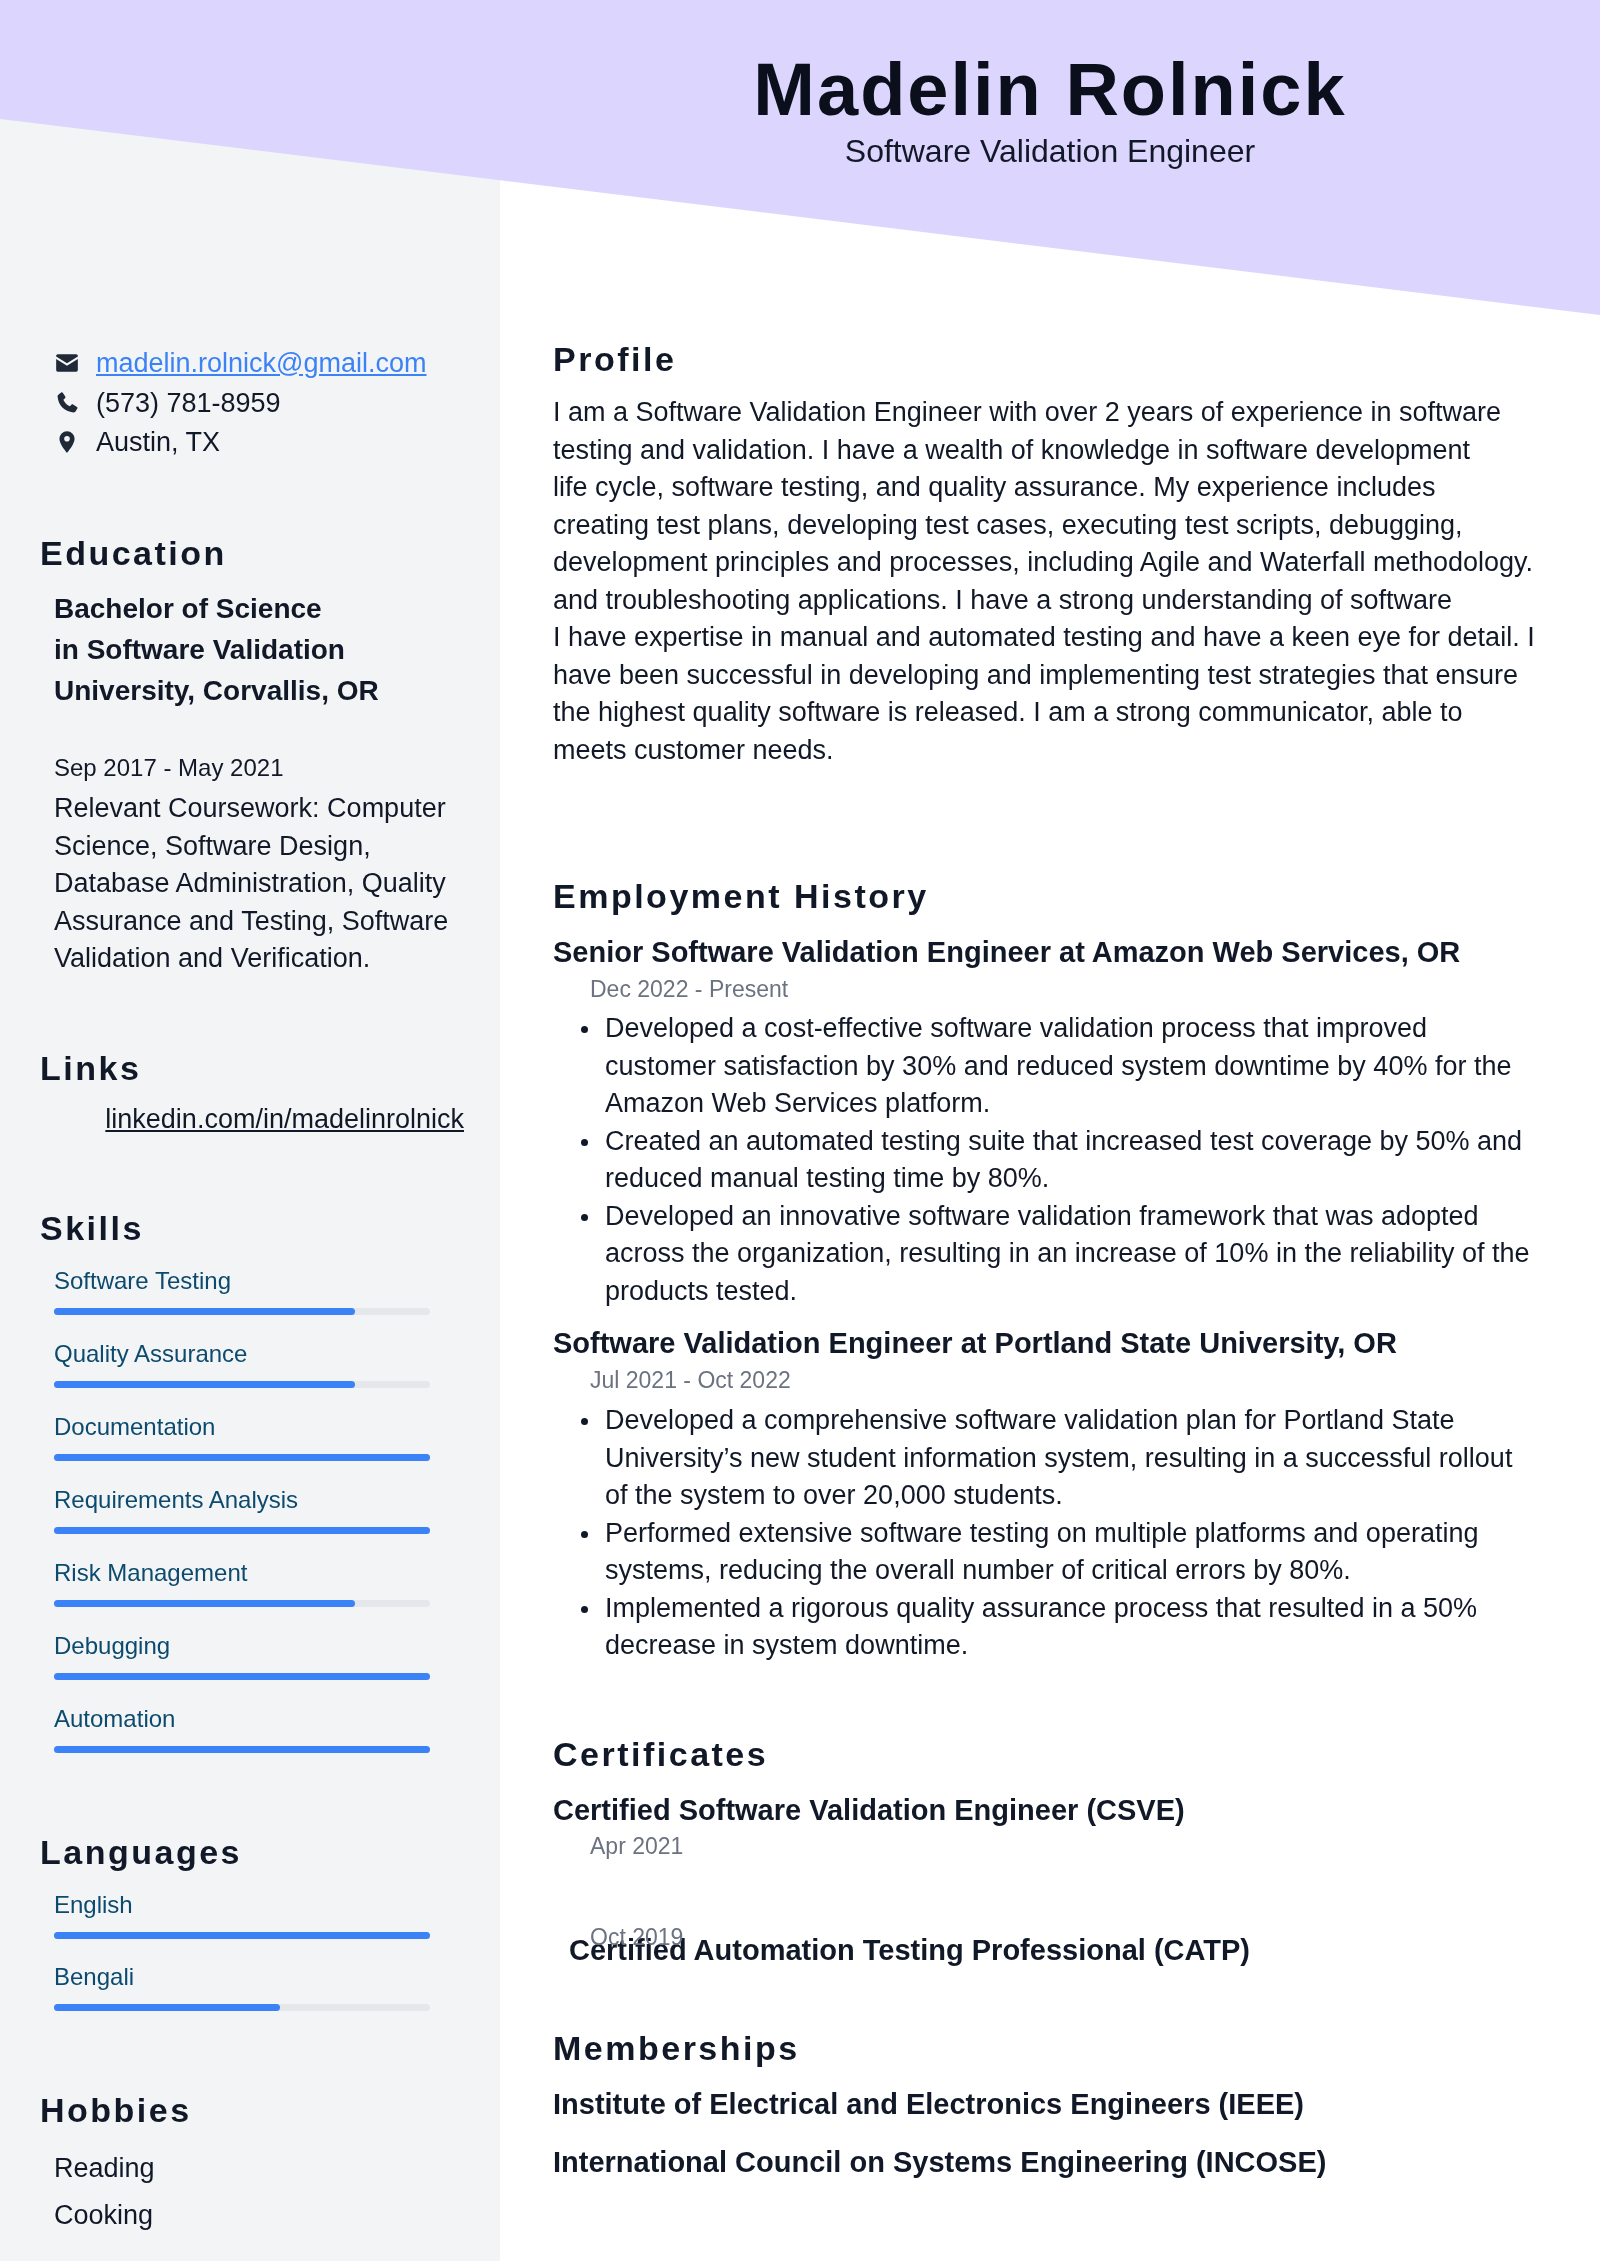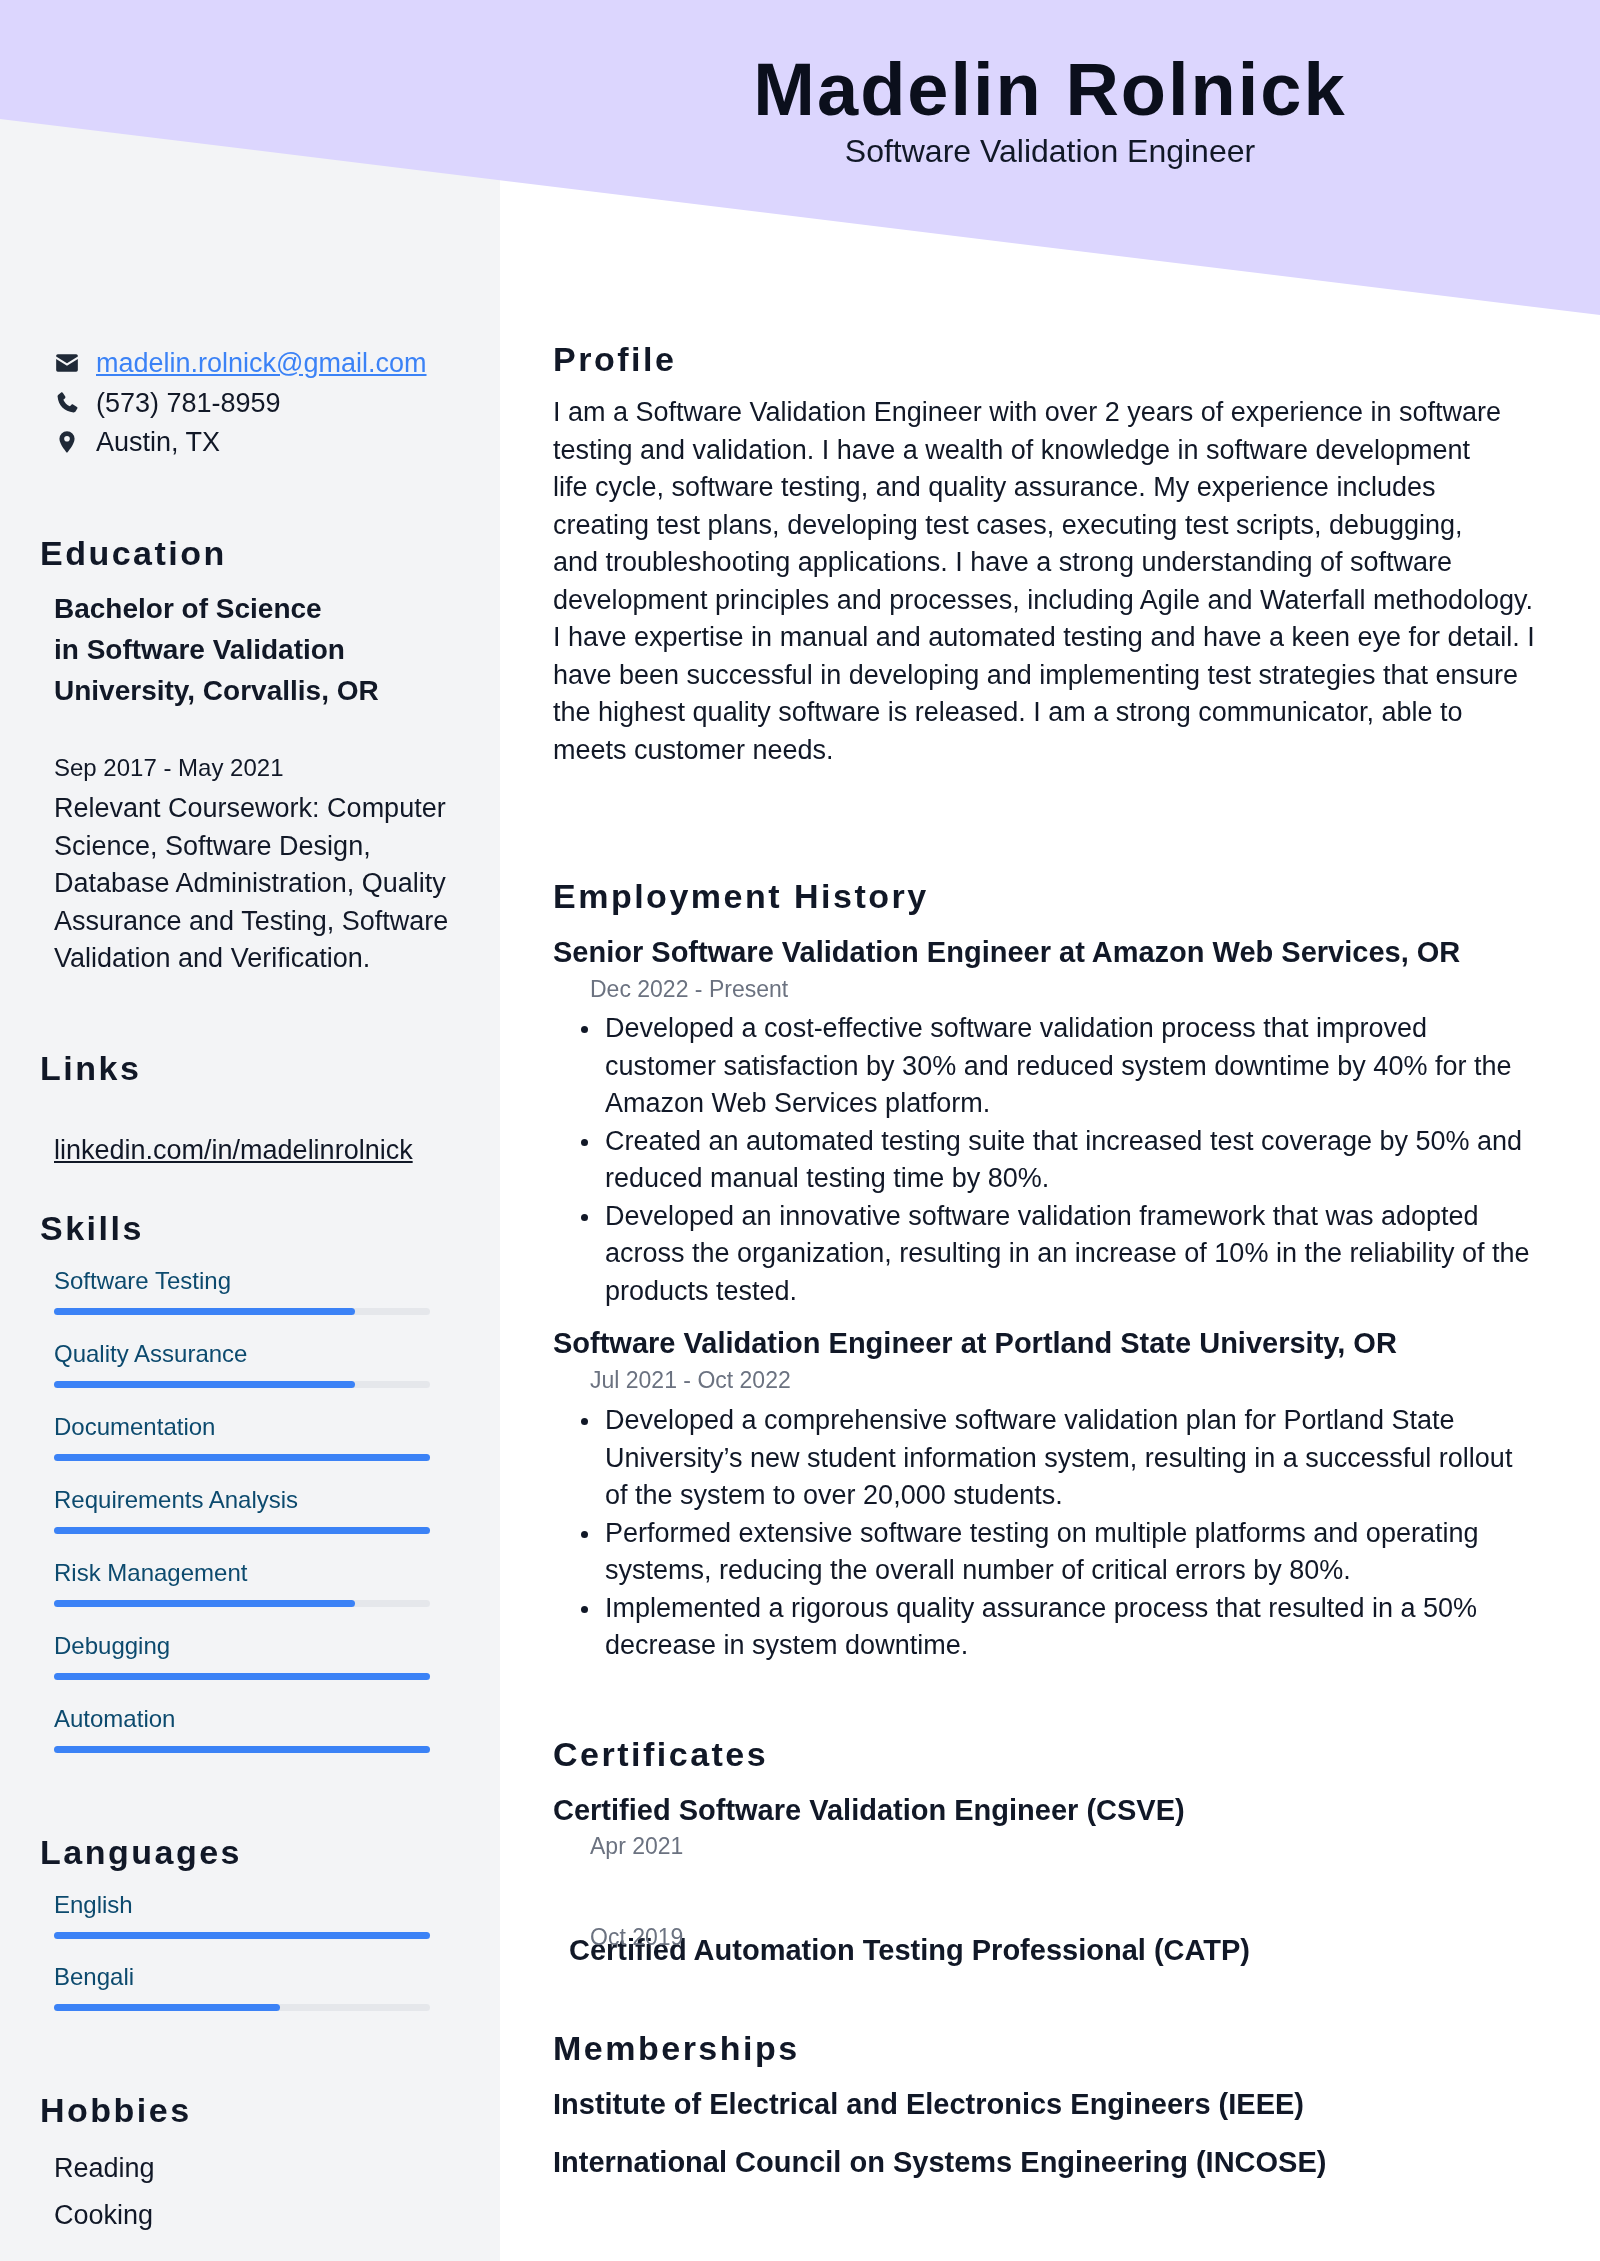--- a/index.html
+++ b/index.html
@@ -91,21 +91,21 @@
     <div>Relevant Coursework: Computer</div>
     <div>Science, Software Design,</div>
     <div>Database Administration, Quality</div>
     <div>Assurance and Testing, Software</div>
     <div>Validation and Verification.</div>
   </div>
 </div>
 
 <div>
   <div class="side-heading" style="top:1046px;">Links</div>
-  <a class="side-text link" style="top:1132px;">linkedin.com/in/madelinrolnick</a>
+  <a class="side-text link" style="top:1101px;text-align:right;">linkedin.com/in/madelinrolnick</a>
 </div>
 
 <div>
   <div class="side-heading" style="top:1206px;">Skills</div>
   <div id="skills-list">
       <div class="skill" style="top: 1263px;">
         <div class="skill-label">Software Testing</div>
         <div class="skill-track">
           <div class="skill-fill" style="width: 80%;"></div>
         </div>
@@ -175,22 +175,22 @@
   </div>
 </div>
 
 <div>
   <div class="main-heading" style="top:337px;">Profile</div>
   <div class="para" style="top:394px;">
     <div>I am a Software Validation Engineer with over 2 years of experience in software</div>
     <div>testing and validation. I have a wealth of knowledge in software development</div>
     <div>life cycle, software testing, and quality assurance. My experience includes</div>
     <div>creating test plans, developing test cases, executing test scripts, debugging,</div>
+    <div>development principles and processes, including Agile and Waterfall methodology.</div>
     <div>and troubleshooting applications. I have a strong understanding of software</div>
-    <div>development principles and processes, including Agile and Waterfall methodology.</div>
     <div>I have expertise in manual and automated testing and have a keen eye for detail. I</div>
     <div>have been successful in developing and implementing test strategies that ensure</div>
     <div>the highest quality software is released. I am a strong communicator, able to</div>
     <div>meets customer needs.</div>
   </div>
 </div>
 
 <div>
   <div class="main-heading" style="top:874px;">Employment History</div>
 

